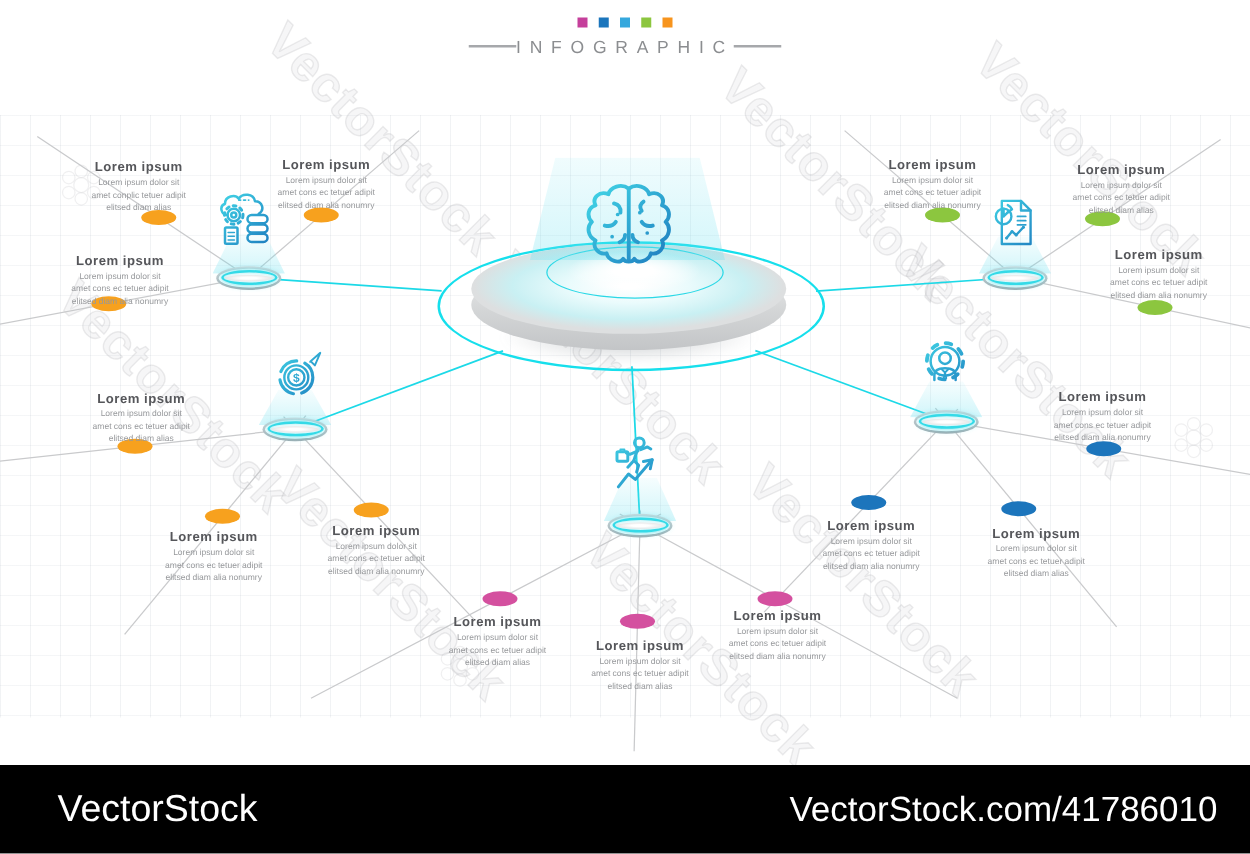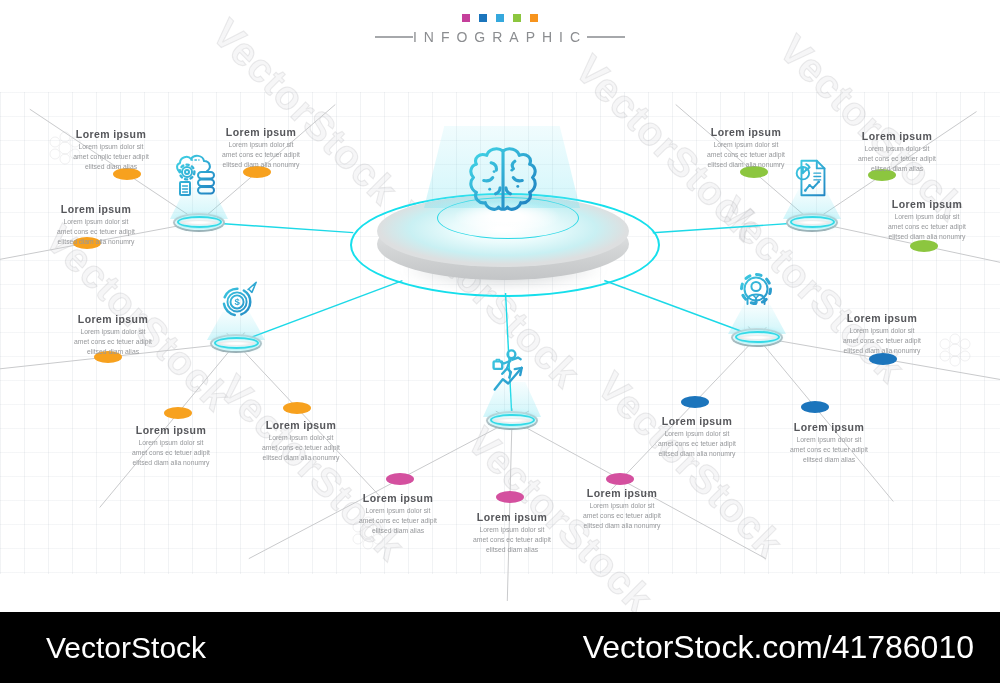--- a/index.html
+++ b/index.html
@@ -84,21 +84,21 @@
   .subtitle-row { display:flex; align-items:center; justify-content:center; margin-top:4px; }
   .subtitle-row .tline { width:38px; height:2px; background:#A6A8AB; }
   .subtitle { font-size:14px; font-weight:500; letter-spacing:7px; color:#8B8D90; }
   
   .bottom-bar {
     position:absolute; left:0; top:612px; width:1000px; height:71px; background:#000;
     display:flex; align-items:center; justify-content:space-between;
     padding:0 26px 0 46px; box-sizing:border-box;
   }
   .bar-left  { color:#fff; font-size:30px; font-weight:400; letter-spacing:0; }
-  .bar-right { color:#fff; font-size:32px; font-weight:400; }
+  .bar-right { color:#fff; font-size:28px; font-weight:400; }
 </style>
 </head>
 <body>
 
 <svg width="0" height="0" style="position:absolute">
   <defs>
     <linearGradient id="icg" gradientUnits="userSpaceOnUse" x1="0" y1="0" x2="48" y2="48">
       <stop offset="0" stop-color="#45DEEA"></stop>
       <stop offset="1" stop-color="#1B75BC"></stop>
     </linearGradient>

